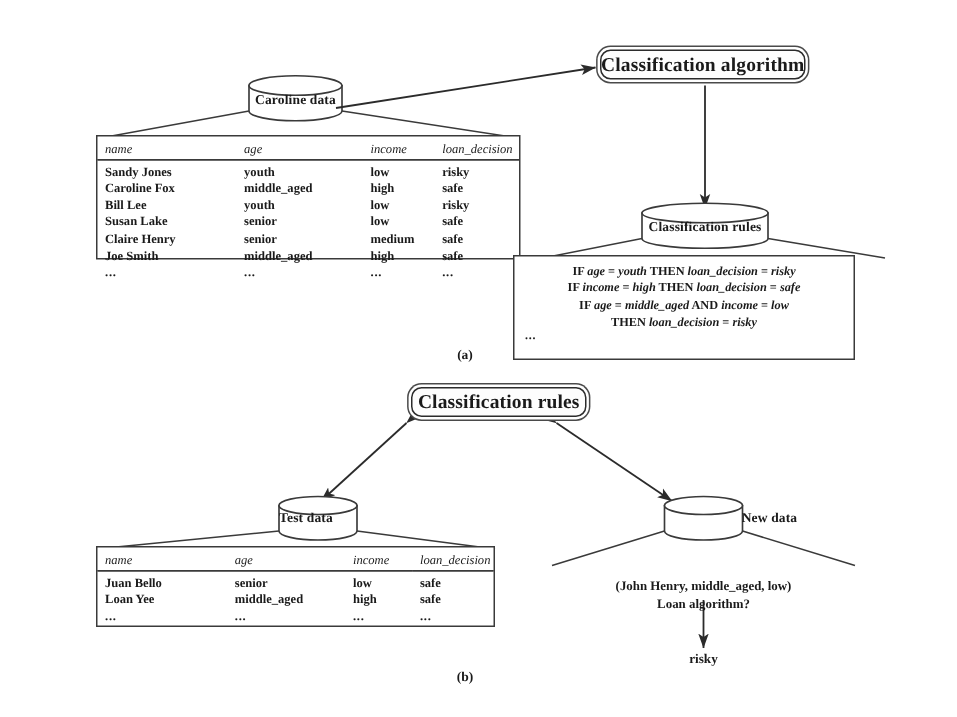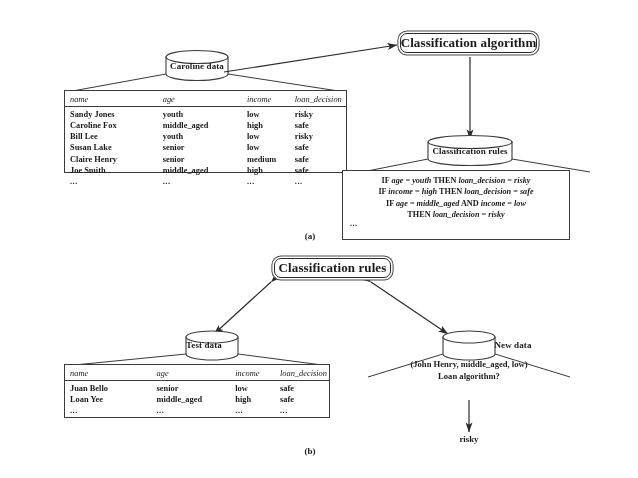--- a/index.html
+++ b/index.html
@@ -323,21 +323,21 @@
         <tr>
           <td class="dots">...</td>
           <td class="dots">...</td>
           <td class="dots">...</td>
           <td class="dots">...</td>
         </tr>
       </tbody>
     </table>
   </div>
 
-  <div class="new-data-text" style="left:369px; top:358px; width:200px;">
+  <div class="new-data-text" style="left:369px; top:384px; width:200px;">
     <div>(John Henry, middle_aged, low)</div>
     <div>Loan algorithm?</div>
   </div>
 
   <div class="answer-text" style="left:419px; top:434px; width:100px;">risky</div>
 
   <div class="panel-label" style="left:285px; top:446px; width:50px;">(b)</div>
 
 </div>
 

